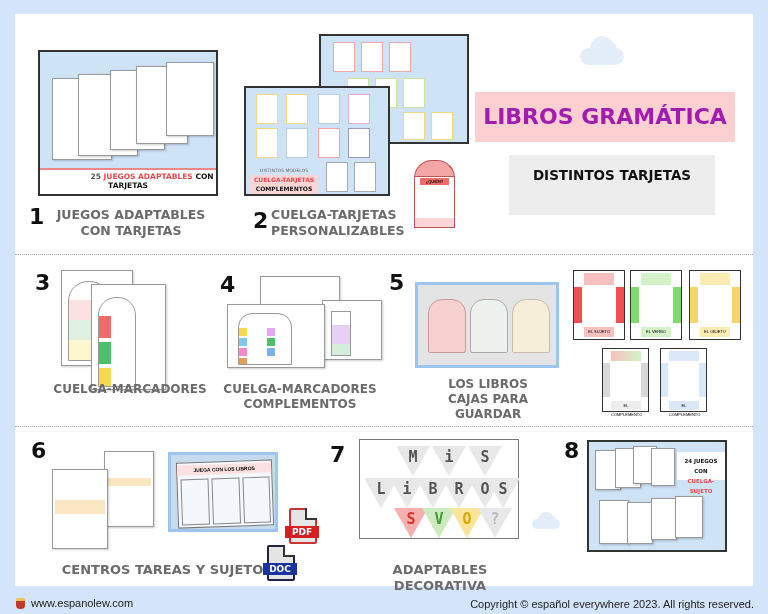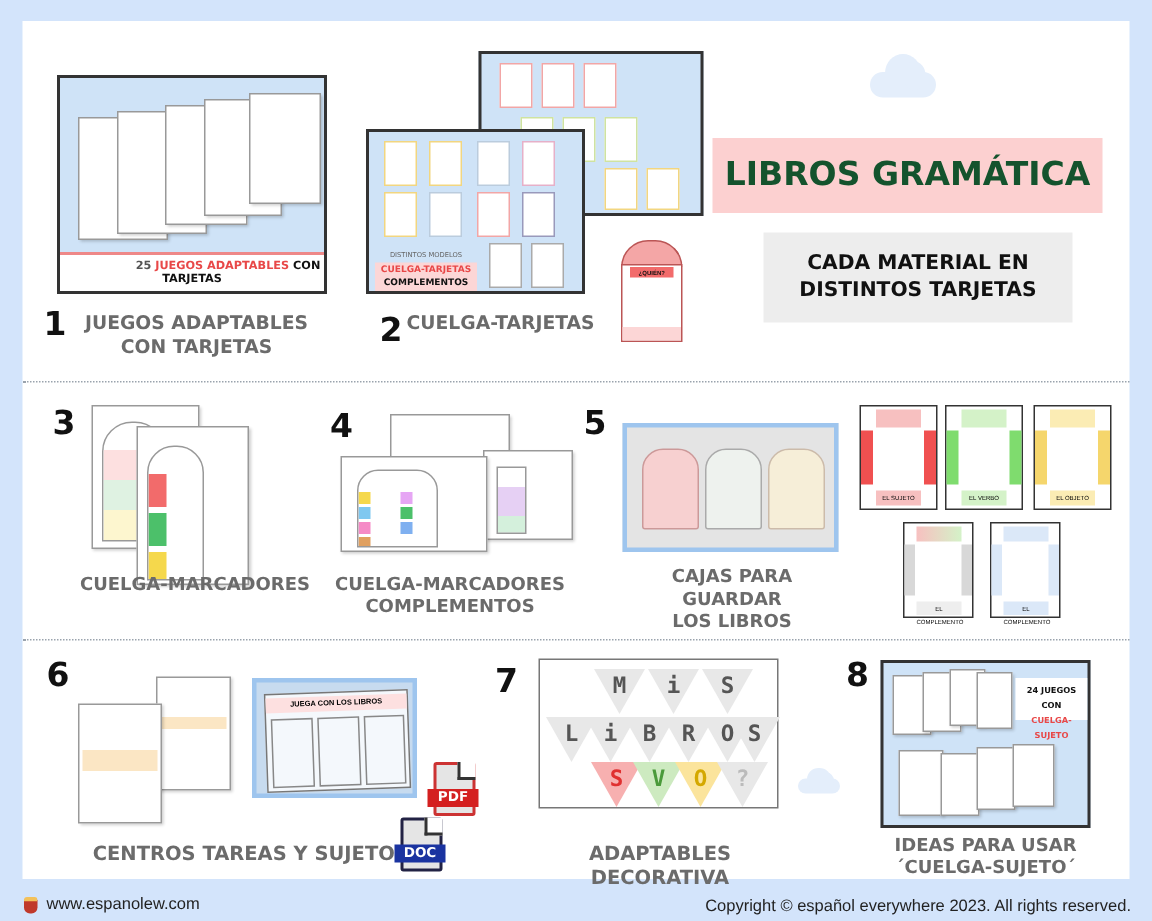--- a/index.html
+++ b/index.html
@@ -6,21 +6,21 @@
   html, body { width: 768px; height: 614px; overflow: hidden; }
   body { background: #d3e4fb; font-family: "Liberation Sans", sans-serif; position: relative; }
   .card { position: absolute; left: 15px; top: 14px; width: 738px; height: 572px; background: #ffffff; }
   .abs { position: absolute; }
   .num { position: absolute; font-family: "DejaVu Sans", sans-serif; font-weight: bold; font-size: 22px; color: #111; line-height: 1; }
   .cap { position: absolute; font-family: "DejaVu Sans", sans-serif; font-weight: bold; color: #6b6b6b; text-align: center; line-height: 1.25; font-size: 12.5px; }
   .divider { position: absolute; left: 0; width: 738px; height: 0; border-top: 1.5px dotted #9aa3ad; }
   .thumb { position: absolute; border: 2px solid #333; background: #cfe3f7; overflow: hidden; }
   .page { position: absolute; background: #fff; border: 1px solid #999; box-shadow: 1px 1px 2px rgba(0,0,0,.2); }
   .mini { position: absolute; border: 1px solid #aaa; background: #fff; }
-  .title-box { position: absolute; background: #fcd0d0; color: #14532d; font-family: "DejaVu Sans", sans-serif; font-weight: bold; font-size: 22px; text-align: center; }
+  .title-box { position: absolute; background: #fcd0d0; color: #a21caf; font-family: "DejaVu Sans", sans-serif; font-weight: bold; font-size: 22px; text-align: center; }
   .sub-box { position: absolute; background: #ededed; color: #111; font-family: "DejaVu Sans", sans-serif; font-weight: bold; font-size: 13.5px; text-align: center; line-height: 1.35; }
   .cloud { position: absolute; background: #e4eefb; border-radius: 12px; }
   .cloud::before, .cloud::after { content: ""; position: absolute; background: #e4eefb; border-radius: 50%; }
   .cloud::before { width: 55%; height: 150%; left: 22%; top: -70%; }
   .cloud::after { width: 35%; height: 110%; left: 50%; top: -40%; }
   .flag { position: absolute; width: 0; height: 0; border-left: 17px solid transparent; border-right: 17px solid transparent; border-top: 30px solid #e8e8e8; }
   .flag-letter { position: absolute; width: 34px; text-align: center; font-family: "DejaVu Sans Mono", monospace; font-weight: bold; font-size: 15px; color: #555; }
   .box-net { position: absolute; border: 1.5px solid #333; background: #fff; }
   .footer-left { position: absolute; left: 16px; top: 597px; font-size: 11px; color: #222; display: flex; align-items: center; gap: 6px; }
   .footer-right { position: absolute; right: 14px; top: 598px; font-size: 11px; color: #222; }
@@ -82,26 +82,26 @@
 
   <div class="abs" style="left:399px; top:146px; width:41px; height:68px;">
     <div class="abs" style="left:0; top:0; width:41px; height:18px; background:#f4a6a6; border:1px solid #b55; border-radius:20px 20px 0 0;"></div>
     <div class="abs" style="left:0; top:16px; width:41px; height:52px; background:#fff; border:1px solid #b55;"></div>
     <div class="abs" style="left:6px; top:18px; width:29px; height:7px; background:#f26b6b; font-size:4px; color:#111; text-align:center; line-height:7px; font-weight:bold;">¿QUIÉN?</div>
     <div class="abs" style="left:1px; top:58px; width:39px; height:9px; background:#fcd6d6;"></div>
   </div>
   <div class="num" style="left:238px; top:196px;">2</div>
   <div class="cap" style="left:256px; top:193px; width:136px; text-align:left;">
     <div>CUELGA-TARJETAS</div>
+    <div>PERSONALIZABLES</div>
   </div>
 
   <div class="cloud" style="left:565px; top:34px; width:44px; height:17px;"></div>
   <div class="title-box" style="left:460px; top:78px; width:260px; height:50px; line-height:50px;">LIBROS GRAMÁTICA</div>
   <div class="sub-box" style="left:494px; top:141px; width:206px; height:60px; padding-top:11px;">
-    <div>CADA MATERIAL EN</div>
     <div>DISTINTOS TARJETAS</div>
   </div>
 
   <div class="divider" style="top:240px;"></div>
 
   <div class="num" style="left:20px; top:258px;">3</div>
   <div class="page" style="left:46px; top:256px; width:72px; height:96px;">
     <div class="abs" style="left:6px; top:10px; width:42px; height:80px; border:1px solid #999; border-radius:20px 20px 0 0; overflow:hidden;">
       <div class="abs" style="left:0; top:18px; width:42px; height:20px; background:#fde0e0;"></div>
       <div class="abs" style="left:0; top:38px; width:42px; height:20px; background:#dff2e2;"></div>
@@ -140,22 +140,22 @@
     <div>COMPLEMENTOS</div>
   </div>
 
   <div class="num" style="left:374px; top:258px;">5</div>
   <div class="abs" style="left:400px; top:268px; width:144px; height:86px; border:3px solid #9ec5ee; background:#e4e4e4;">
     <div class="abs" style="left:10px; top:14px; width:38px; height:54px; background:#f7d0d0; border-radius:14px 14px 2px 2px; border:1px solid #c99;"></div>
     <div class="abs" style="left:52px; top:14px; width:38px; height:54px; background:#eef2ee; border-radius:14px 14px 2px 2px; border:1px solid #aaa;"></div>
     <div class="abs" style="left:94px; top:14px; width:38px; height:54px; background:#f6eed8; border-radius:14px 14px 2px 2px; border:1px solid #cba;"></div>
   </div>
   <div class="cap" style="left:398px; top:363px; width:150px; font-size:12px;">
+    <div>LOS LIBROS</div>
     <div>CAJAS PARA GUARDAR</div>
-    <div>LOS LIBROS</div>
   </div>
 
   <div class="box-net" style="left:558px; top:256px; width:52px; height:70px;">
     <div class="abs" style="left:0; top:16px; width:8px; height:36px; background:#f05050;"></div>
     <div class="abs" style="right:0; top:16px; width:8px; height:36px; background:#f05050;"></div>
     <div class="abs" style="left:10px; top:2px; width:30px; height:12px; background:#f7c0c0;"></div>
     <div class="abs" style="left:10px; top:56px; width:30px; height:10px; background:#f7c0c0; font-size:4px; text-align:center; line-height:10px;">EL SUJETO</div>
   </div>
   <div class="box-net" style="left:615px; top:256px; width:52px; height:70px;">
     <div class="abs" style="left:0; top:16px; width:8px; height:36px; background:#7fdc6e;"></div>
@@ -254,23 +254,19 @@
     <div class="page" style="left:62px; top:6px; width:24px; height:38px;"></div>
     <div class="abs" style="left:88px; top:10px; width:48px; height:28px; background:#fff; text-align:center; font-family:'DejaVu Sans',sans-serif; font-weight:bold; font-size:5.5px; line-height:10px; padding-top:4px;">
       <div style="color:#111;">24 JUEGOS CON</div>
       <div style="color:#e84848;">CUELGA-SUJETO</div>
     </div>
     <div class="page" style="left:10px; top:58px; width:30px; height:44px;"></div>
     <div class="page" style="left:38px; top:60px; width:26px; height:42px;"></div>
     <div class="page" style="left:62px; top:56px; width:26px; height:42px;"></div>
     <div class="page" style="left:86px; top:54px; width:28px; height:42px;"></div>
   </div>
-  <div class="cap" style="left:562px; top:542px; width:160px; font-size:12px;">
-    <div>IDEAS PARA USAR</div>
-    <div>´CUELGA-SUJETO´</div>
-  </div>
 </div>
 
 <div class="footer-left">
   <span style="display:inline-block; width:9px; height:11px; background:#c0392b; border-radius:2px 2px 4px 4px; border-top:3px solid #f3c15a;"></span>
   <span>www.espanolew.com</span>
 </div>
 <div class="footer-right">Copyright © español everywhere 2023. All rights reserved.</div>
 
 </body></html>

